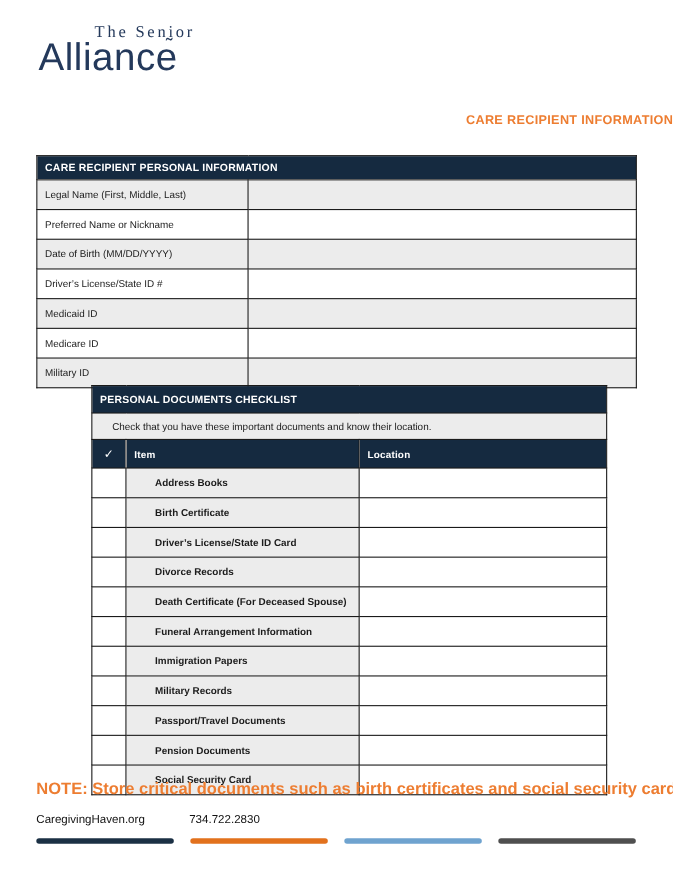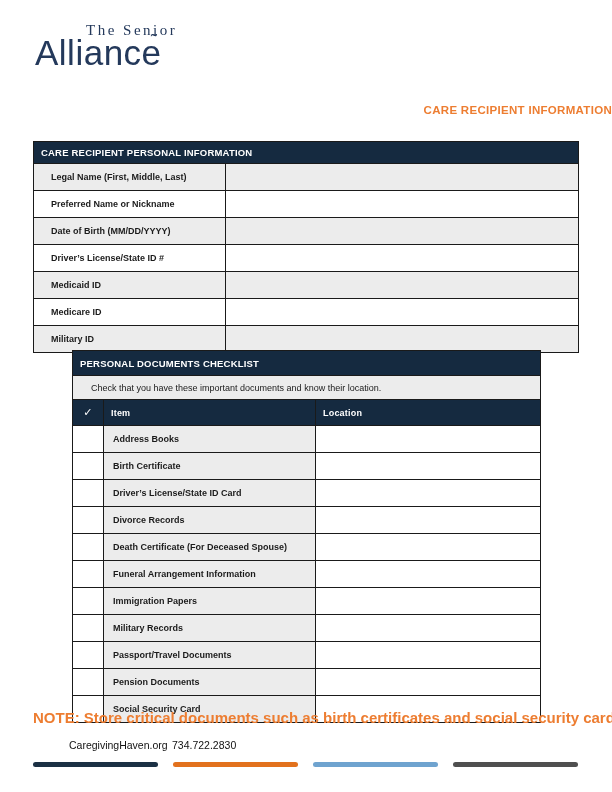--- a/index.html
+++ b/index.html
@@ -31,40 +31,40 @@
   table{border-collapse:collapse;table-layout:fixed;position:absolute;}
   th,td{border:1px solid #1a1a1a;font-size:9px;vertical-align:middle;overflow:hidden;}
   .hdr-navy{
     background:#152a40;color:#ffffff;font-weight:bold;text-align:left;
     padding:0 0 0 7px;letter-spacing:0.2px;
   }
   
   .t1{left:33px;top:141px;width:545px;}
   .t1 th{height:21px;font-size:9.5px;}
   .t1 td{height:24px;}
-  .t1 .lbl{font-weight:bold;padding-left:17px;}
+  .t1 .lbl{font-weight:normal;padding-left:7px;}
   .t1 tr.stripe td{background:#ececec;}
   
-  .t2{left:72px;top:350px;width:468px;}
+  .t2{left:83px;top:350px;width:468px;}
   .t2 .t2-title th{height:24px;font-size:9.5px;}
   .t2 .t2-sub td{height:21px;background:#ececec;padding-left:18px;font-weight:normal;color:#1a1a1a;}
   .t2 .t2-cols th{height:25px;}
   .t2 .t2-cols .c-check{text-align:center;padding:0;font-size:11px;font-weight:normal;}
   .t2 td{height:24px;}
   .t2 .chk{background:#ffffff;}
-  .t2 .item{background:#ececec;font-weight:bold;padding-left:9px;}
+  .t2 .item{background:#ececec;font-weight:bold;padding-left:26px;}
   .t2 .loc{background:#ffffff;}
   
   .note{
     position:absolute;left:33px;top:709px;margin:0;width:579px;
     font-size:15px;font-weight:bold;color:#ed7d31;white-space:nowrap;
   }
   
   .footer{position:absolute;left:0;top:739px;width:612px;height:14px;}
-  .site{position:absolute;left:33px;top:0;font-size:10.5px;color:#111111;margin-left:36px;}
+  .site{position:absolute;left:33px;top:0;font-size:10.5px;color:#111111;}
   .phone{position:absolute;left:172px;top:0;font-size:10.5px;color:#111111;}
   .bars{position:absolute;left:0;top:762px;width:612px;height:6px;}
   .bar{position:absolute;top:0;height:5px;border-radius:3px;}
   .bar-navy{left:33px;width:125px;background:#1b3044;}
   .bar-orange{left:173px;width:125px;background:#e2711d;}
   .bar-blue{left:313px;width:125px;background:#6fa3cf;}
   .bar-gray{left:453px;width:125px;background:#4f4f4f;}
 </style>
 </head>
 <body>

